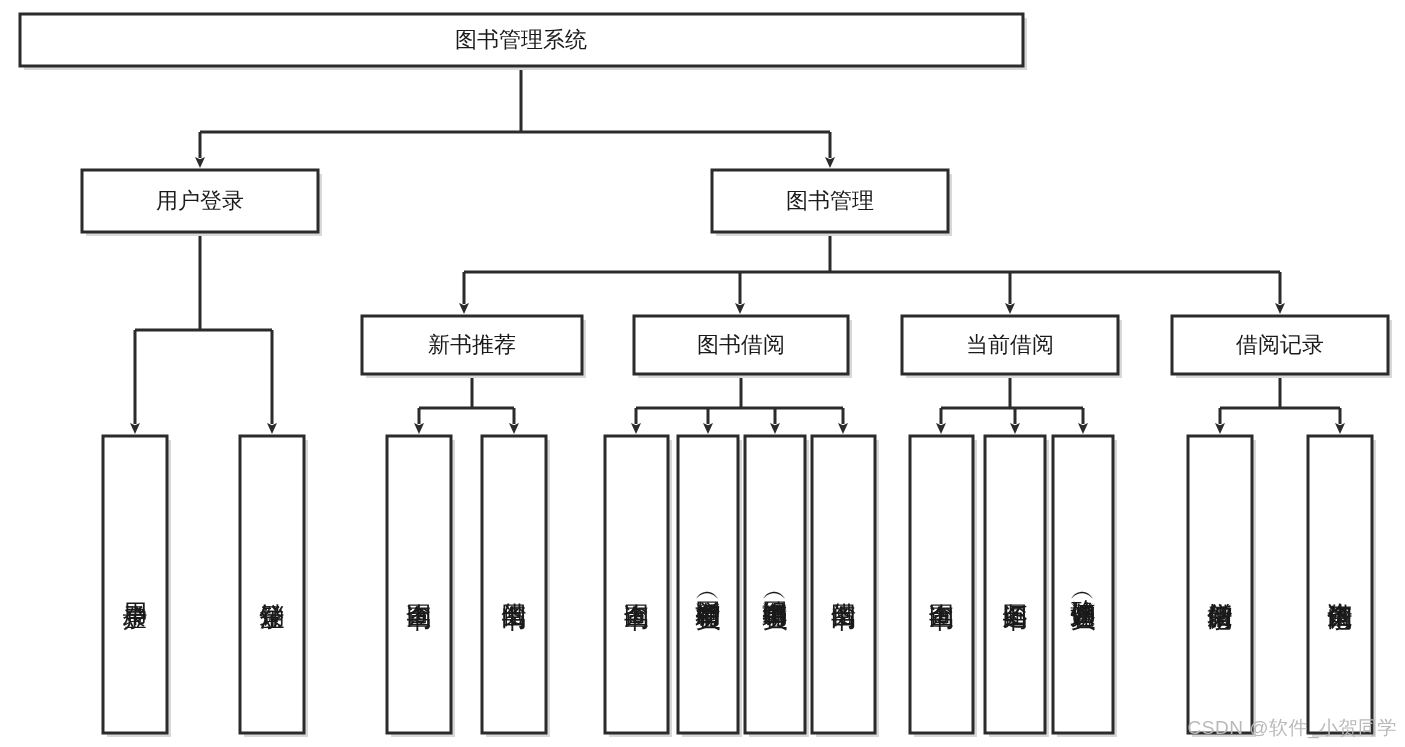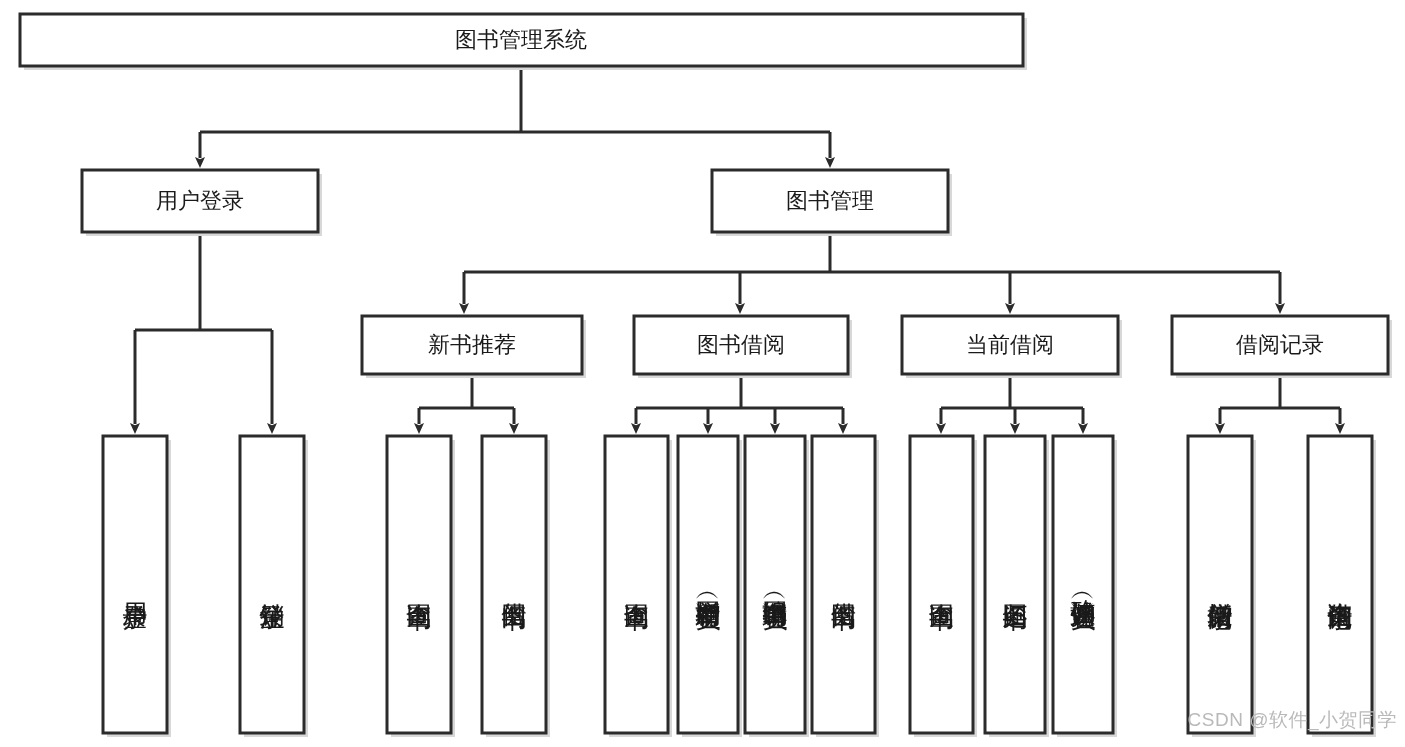--- a/index.html
+++ b/index.html
@@ -62,21 +62,21 @@
     font-family: "Liberation Sans", "DejaVu Sans", sans-serif;
     font-size: 25px;
     line-height: 1.08;
     letter-spacing: 1px;
     color: #1a1a1a;
     white-space: nowrap;
   }
   .watermark {
     position: absolute;
     right: 8px;
-    bottom: 14px;
+    bottom: 6px;
     font-family: "Liberation Sans", "DejaVu Sans", sans-serif;
     font-size: 19px;
     color: #b9b9b9;
     letter-spacing: 0.5px;
     user-select: none;
     text-align: center;
   }
 </style>
 </head>
 <body>

